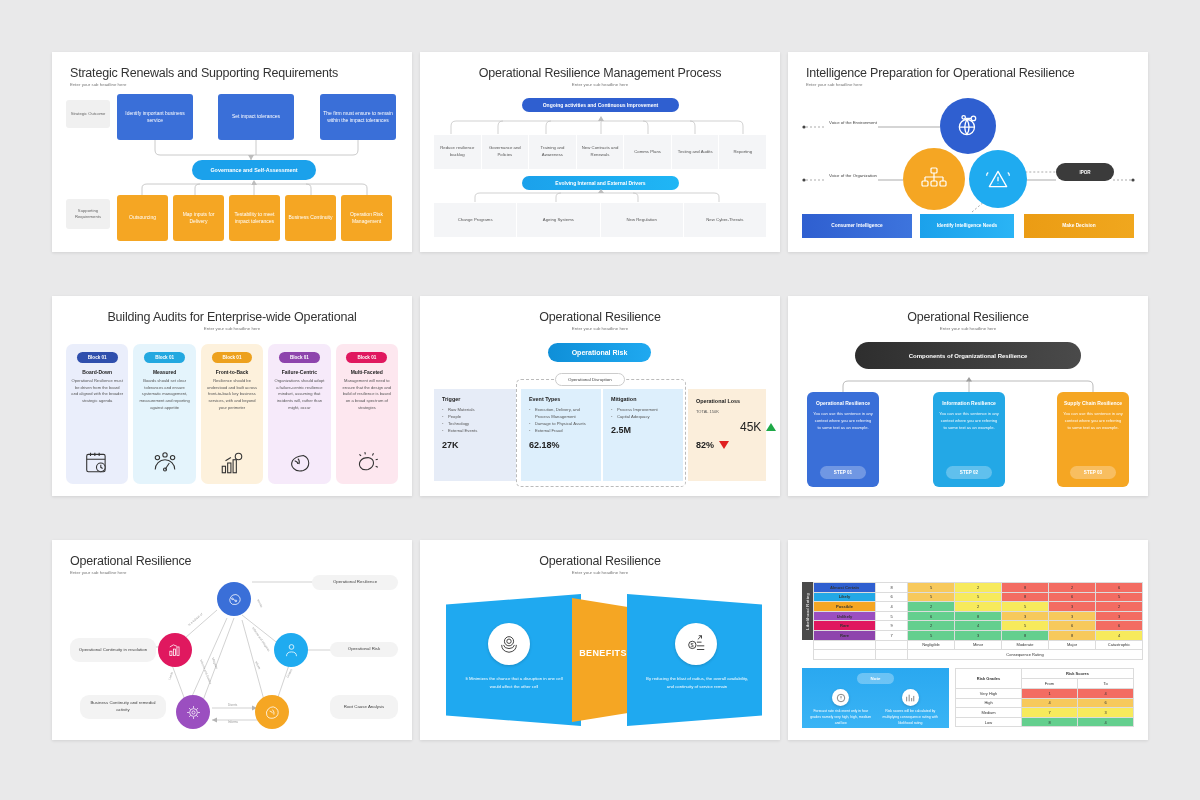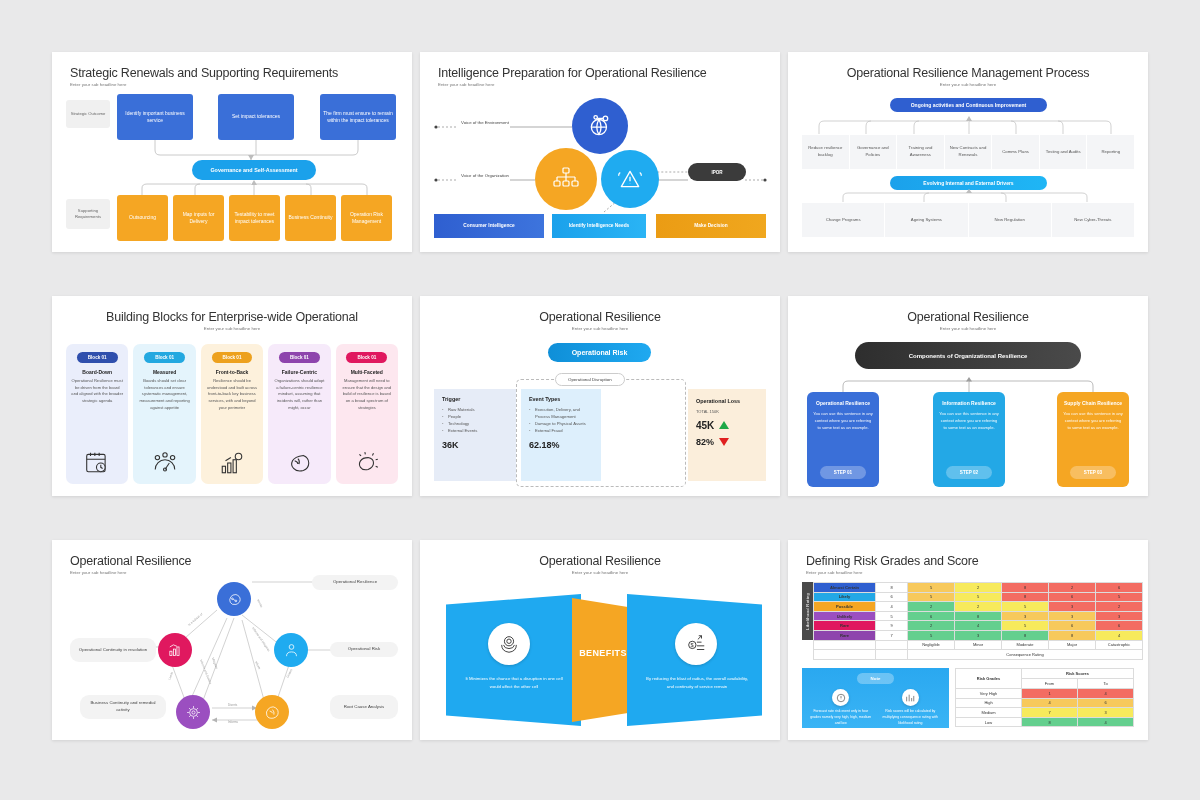--- a/index.html
+++ b/index.html
@@ -158,20 +158,67 @@
 
     <div class="pill-lbl" style="position:absolute;left:14px;top:147px;width:44px;height:30px;">Supporting Requirements</div>
     <div class="bx org1" style="position:absolute;left:65px;top:143px;width:51px;height:46px;">Outsourcing</div>
     <div class="bx org1" style="position:absolute;left:121px;top:143px;width:51px;height:46px;">Map inputs for Delivery</div>
     <div class="bx org1" style="position:absolute;left:177px;top:143px;width:51px;height:46px;">Testability to meet impact tolerances</div>
     <div class="bx org1" style="position:absolute;left:233px;top:143px;width:51px;height:46px;">Business Continuity</div>
     <div class="bx org1" style="position:absolute;left:289px;top:143px;width:51px;height:46px;">Operation Risk Management</div>
   </div>
 
   <div class="slide">
+    <div class="hdr center">
+      <div class="s-title center">Operational Resilience Management Process</div>
+      <div class="s-sub">Enter your sub headline here</div>
+    </div>
+
+    <div class="cap-pill cap-blue" style="position:absolute;left:102px;top:46px;width:157px;">Ongoing activities and Continuous Improvement</div>
+
+    <svg width="360" height="200" style="position:absolute;left:0;top:0;pointer-events:none">
+      <path d="M31,82 L31,74 Q31,69 36,69 L180,69" fill="none" stroke="#bdbdbd" stroke-width="0.7"></path>
+      <path d="M78,82 L78,74 Q78,69 83,69" fill="none" stroke="#bdbdbd" stroke-width="0.7"></path>
+      <path d="M126,82 L126,74 Q126,69 131,69" fill="none" stroke="#bdbdbd" stroke-width="0.7"></path>
+      <path d="M181,82 L181,69" fill="none" stroke="#bdbdbd" stroke-width="0.7"></path>
+      <path d="M228,82 L228,74 Q228,69 223,69" fill="none" stroke="#bdbdbd" stroke-width="0.7"></path>
+      <path d="M275,82 L275,74 Q275,69 270,69" fill="none" stroke="#bdbdbd" stroke-width="0.7"></path>
+      <path d="M323,82 L323,74 Q323,69 318,69 L181,69" fill="none" stroke="#bdbdbd" stroke-width="0.7"></path>
+      <path d="M181,64 l-3,5 l6,0 z" fill="#bdbdbd"></path>
+    </svg>
+
+    <div class="strip" style="position:absolute;left:14px;top:83px;width:332px;height:34px;">
+      <div class="cell">Reduce resilience backlog</div>
+      <div class="cell">Governance and Policies</div>
+      <div class="cell">Training and Awareness</div>
+      <div class="cell">New Contracts and Renewals</div>
+      <div class="cell">Comms Plans</div>
+      <div class="cell">Testing and Audits</div>
+      <div class="cell">Reporting</div>
+    </div>
+
+    <div class="cap-pill cap-cyan" style="position:absolute;left:102px;top:124px;width:157px;">Evolving Internal and External Drivers</div>
+
+    <svg width="360" height="200" style="position:absolute;left:0;top:0;pointer-events:none">
+      <path d="M55,150 L55,145 Q55,141 60,141 L181,141" fill="none" stroke="#bdbdbd" stroke-width="0.7"></path>
+      <path d="M136,150 L136,145 Q136,141 141,141" fill="none" stroke="#bdbdbd" stroke-width="0.7"></path>
+      <path d="M218,150 L218,145 Q218,141 213,141" fill="none" stroke="#bdbdbd" stroke-width="0.7"></path>
+      <path d="M299,150 L299,145 Q299,141 294,141 L181,141" fill="none" stroke="#bdbdbd" stroke-width="0.7"></path>
+      <path d="M181,137 l-3,4 l6,0 z" fill="#bdbdbd"></path>
+    </svg>
+
+    <div class="strip" style="position:absolute;left:14px;top:151px;width:332px;height:34px;">
+      <div class="cell">Change Programs</div>
+      <div class="cell">Ageing Systems</div>
+      <div class="cell">New Regulation</div>
+      <div class="cell">New Cyber-Threats</div>
+    </div>
+  </div>
+
+  <div class="slide">
     <div class="hdr">
       <div class="s-title left">Intelligence Preparation for Operational Resilience</div>
       <div class="s-sub">Enter your sub headline here</div>
     </div>
 
     <svg width="360" height="200" style="position:absolute;left:0;top:0;pointer-events:none">
       <circle cx="16" cy="75" r="1.6" fill="#444"></circle>
       <path d="M18,75 L38,75" stroke="#888" stroke-width="0.7" stroke-dasharray="2,2"></path>
       <path d="M90,75 L152,75" stroke="#888" stroke-width="0.7"></path>
       <circle cx="16" cy="128" r="1.6" fill="#444"></circle>
@@ -215,68 +262,21 @@
 
     <div class="ipor" style="position:absolute;left:268px;top:111px;width:58px;height:18px;">IPOR</div>
 
     <div class="botbar" style="position:absolute;left:14px;top:162px;width:110px;height:24px;background:linear-gradient(90deg,#2f5fd0,#3d74dd);">Consumer Intelligence</div>
     <div class="botbar" style="position:absolute;left:132px;top:162px;width:94px;height:24px;background:linear-gradient(90deg,#1ba1eb,#2ab4f5);">Identify Intelligence Needs</div>
     <div class="botbar" style="position:absolute;left:236px;top:162px;width:110px;height:24px;background:linear-gradient(90deg,#eb9c14,#f0a71e);">Make Decision</div>
   </div>
 
   <div class="slide">
     <div class="hdr center">
-      <div class="s-title center">Operational Resilience Management Process</div>
-      <div class="s-sub">Enter your sub headline here</div>
-    </div>
-
-    <div class="cap-pill cap-blue" style="position:absolute;left:102px;top:46px;width:157px;">Ongoing activities and Continuous Improvement</div>
-
-    <svg width="360" height="200" style="position:absolute;left:0;top:0;pointer-events:none">
-      <path d="M31,82 L31,74 Q31,69 36,69 L180,69" fill="none" stroke="#bdbdbd" stroke-width="0.7"></path>
-      <path d="M78,82 L78,74 Q78,69 83,69" fill="none" stroke="#bdbdbd" stroke-width="0.7"></path>
-      <path d="M126,82 L126,74 Q126,69 131,69" fill="none" stroke="#bdbdbd" stroke-width="0.7"></path>
-      <path d="M181,82 L181,69" fill="none" stroke="#bdbdbd" stroke-width="0.7"></path>
-      <path d="M228,82 L228,74 Q228,69 223,69" fill="none" stroke="#bdbdbd" stroke-width="0.7"></path>
-      <path d="M275,82 L275,74 Q275,69 270,69" fill="none" stroke="#bdbdbd" stroke-width="0.7"></path>
-      <path d="M323,82 L323,74 Q323,69 318,69 L181,69" fill="none" stroke="#bdbdbd" stroke-width="0.7"></path>
-      <path d="M181,64 l-3,5 l6,0 z" fill="#bdbdbd"></path>
-    </svg>
-
-    <div class="strip" style="position:absolute;left:14px;top:83px;width:332px;height:34px;">
-      <div class="cell">Reduce resilience backlog</div>
-      <div class="cell">Governance and Policies</div>
-      <div class="cell">Training and Awareness</div>
-      <div class="cell">New Contracts and Renewals</div>
-      <div class="cell">Comms Plans</div>
-      <div class="cell">Testing and Audits</div>
-      <div class="cell">Reporting</div>
-    </div>
-
-    <div class="cap-pill cap-cyan" style="position:absolute;left:102px;top:124px;width:157px;">Evolving Internal and External Drivers</div>
-
-    <svg width="360" height="200" style="position:absolute;left:0;top:0;pointer-events:none">
-      <path d="M55,150 L55,145 Q55,141 60,141 L181,141" fill="none" stroke="#bdbdbd" stroke-width="0.7"></path>
-      <path d="M136,150 L136,145 Q136,141 141,141" fill="none" stroke="#bdbdbd" stroke-width="0.7"></path>
-      <path d="M218,150 L218,145 Q218,141 213,141" fill="none" stroke="#bdbdbd" stroke-width="0.7"></path>
-      <path d="M299,150 L299,145 Q299,141 294,141 L181,141" fill="none" stroke="#bdbdbd" stroke-width="0.7"></path>
-      <path d="M181,137 l-3,4 l6,0 z" fill="#bdbdbd"></path>
-    </svg>
-
-    <div class="strip" style="position:absolute;left:14px;top:151px;width:332px;height:34px;">
-      <div class="cell">Change Programs</div>
-      <div class="cell">Ageing Systems</div>
-      <div class="cell">New Regulation</div>
-      <div class="cell">New Cyber-Threats</div>
-    </div>
-  </div>
-
-  <div class="slide">
-    <div class="hdr center">
-      <div class="s-title center">Building Blocks for Enterprise-wide Operational</div>
+      <div class="s-title center">Building Audits for Enterprise-wide Operational</div>
       <div class="s-sub">Enter your sub headline here</div>
     </div>
     <div class="bcards">
       <div class="bcard" style="background:#eaeefb;">
         <div class="bchip" style="background:#2f4fad;">Block 01</div>
         <div class="bname">Board-Down</div>
         <div class="bdesc">Operational Resilience must be driven from the board and aligned with the broader strategic agenda</div>
         <div style="margin-top:auto;">
           <svg width="26" height="26" viewBox="0 0 24 24" fill="none" stroke="#333" stroke-width="1">
               <rect x="2.5" y="4" width="17" height="16" rx="1.5"></rect>
@@ -350,45 +350,55 @@
 
     <div style="position:absolute;left:14px;top:93px;width:82px;height:92px;background:#e6ecf7;">
       <div class="panel">
         <h4>Trigger</h4>
         <ul>
           <li>Raw Materials</li>
           <li>People</li>
           <li>Technology</li>
           <li>External Events</li>
         </ul>
-        <div class="bignum">36K</div>
+        <div class="bignum">27K</div>
       </div>
     </div>
 
     <div style="position:absolute;left:96px;top:83px;width:170px;height:108px;border:1px dashed #bbb;border-radius:5px;"></div>
     <div class="disr-tag" style="position:absolute;left:135px;top:77px;">Operational Disruption</div>
 
     <div style="position:absolute;left:101px;top:93px;width:80px;height:92px;background:#ddeffc;">
       <div class="panel">
         <h4>Event Types</h4>
         <ul>
           <li>Execution, Delivery, and Process Management</li>
           <li>Damage to Physical Assets</li>
           <li>External Fraud</li>
         </ul>
         <div class="bignum">62.18%</div>
       </div>
     </div>
 
+    <div style="position:absolute;left:183px;top:93px;width:80px;height:92px;background:#ddeffc;">
+      <div class="panel">
+        <h4>Mitigation</h4>
+        <ul>
+          <li>Process Improvement</li>
+          <li>Capital Adequacy</li>
+        </ul>
+        <div class="bignum">2.5M</div>
+      </div>
+    </div>
 
     <div style="position:absolute;left:268px;top:93px;width:78px;height:92px;background:#fbeedb;padding:9px 8px;">
       <div style="font-size:5.4px;font-weight:bold;color:#222;line-height:1.4;">Operational Loss</div>
       <div style="font-size:4px;color:#555;margin-top:3px;">TOTAL 150K</div>
       <div style="display:flex;align-items:center;gap:5px;margin-top:6px;">
-        <span style="font-size:10px;font-weight:bold;color:#222;">45K</span>
+        <span style="font-size:12px;font-weight:normal;color:#222;margin-left:44px;">45K</span>
         <span style="width:0;height:0;border-left:5px solid transparent;border-right:5px solid transparent;border-bottom:8px solid #1ea847;"></span>
       </div>
       <div style="display:flex;align-items:center;gap:5px;margin-top:6px;">
         <span style="font-size:9px;font-weight:bold;color:#222;">82%</span>
         <span style="width:0;height:0;border-left:5px solid transparent;border-right:5px solid transparent;border-top:8px solid #e02020;"></span>
       </div>
     </div>
   </div>
 
   <div class="slide">
@@ -536,24 +546,20 @@
           <circle cx="8" cy="13" r="4"></circle>
           <text x="6" y="15.5" font-size="6" stroke="none" fill="#333" font-family="Liberation Sans, sans-serif">$</text>
           <path d="M13,18 h8 M13,14 h8 M13,10 h5"></path>
           <path d="M14,7 l4,-4 m0,0 h-3 m3,0 v3"></path>
         </svg>
     </div>
     <div class="chev-txt" style="position:absolute;left:222px;top:135px;width:110px;">By reducing the blast of radius, the overall availability, and continuity of service remain</div>
   </div>
 
   <div class="slide">
-    <div class="hdr">
-      <div class="s-title left">Defining Risk Grades and Score</div>
-      <div class="s-sub">Enter your sub headline here</div>
-    </div>
 
     <div style="position:absolute;left:14px;top:42px;display:flex;">
       <div class="vrot" style="width:11px;height:58px;display:flex;align-items:center;justify-content:center;">Likelihood Rating</div>
       <table class="rk">
         <tbody>
           <tr>
             <td class="lk" style="background:#2f5fd0;width:62px;">Almost Certain</td>
             <td style="width:32px;">8</td>
             <td style="width:47px;background:#f7c95c;">5</td>
             <td style="width:47px;background:#f7ea5c;">2</td>

